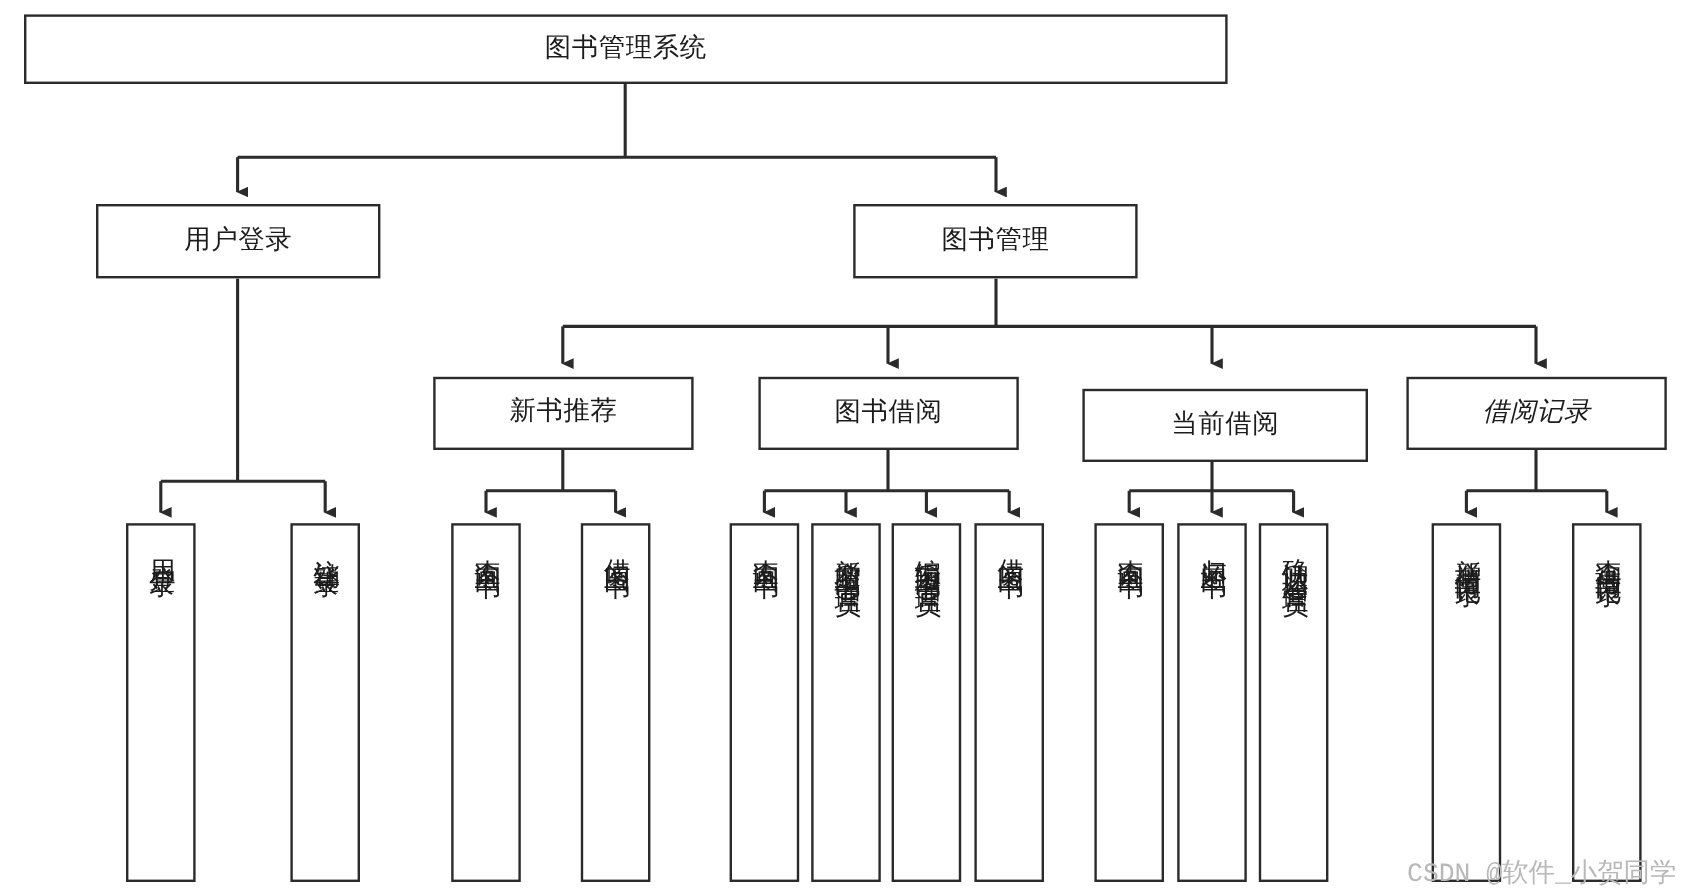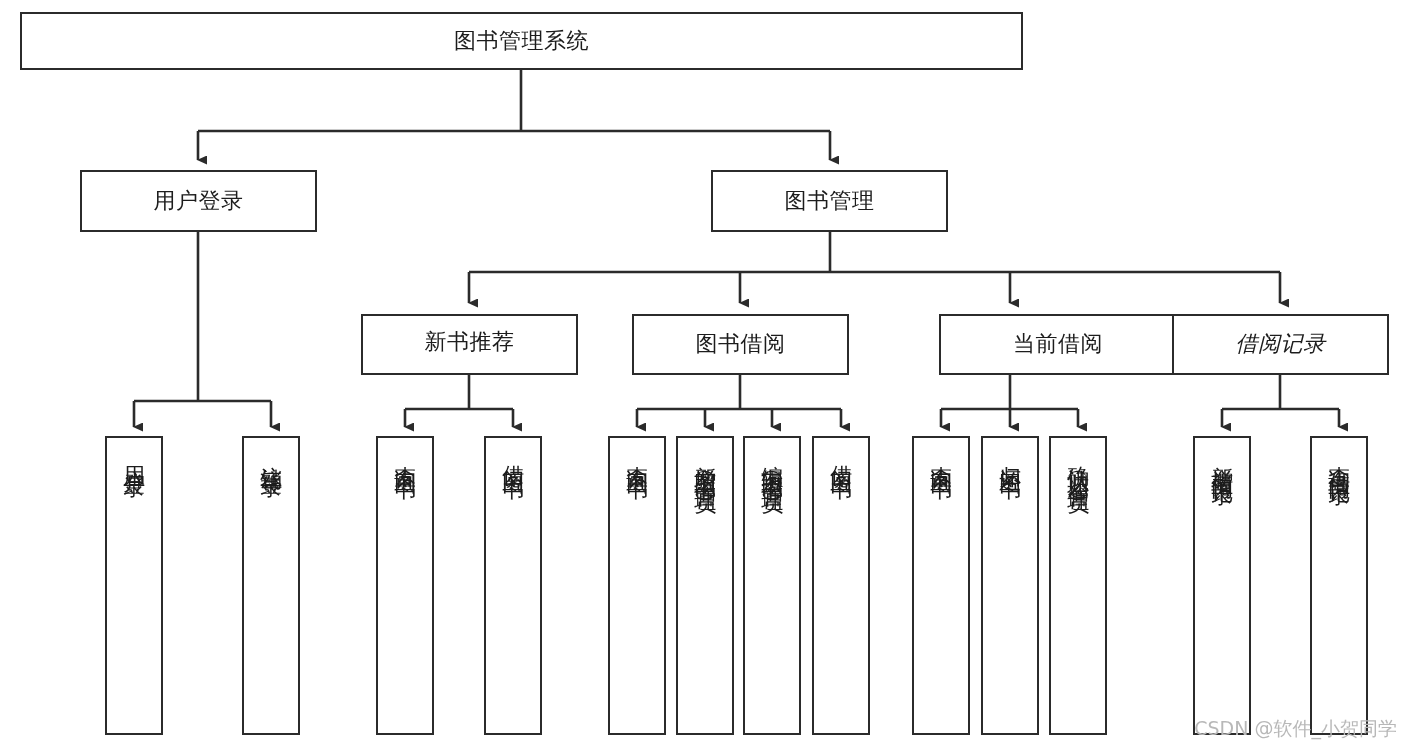--- a/index.html
+++ b/index.html
@@ -53,24 +53,25 @@
     text-orientation: upright;
     letter-spacing: 4px;
     font-size: 22px;
     white-space: nowrap;
   }
   .watermark {
     position: absolute;
     right: 8px;
     bottom: 5px;
     color: #b8b8b8;
-    font-size: 19px;
+    font-size: 22px;
     z-index: 9;
     user-select: none;
     white-space: nowrap;
+    font-family: Liberation Mono, monospace;
   }
 </style>
 </head>
 <body>
 
 <div id="canvas">
 
   <svg id="edges" viewBox="0 0 1405 747" xmlns="http://www.w3.org/2000/svg">
     <defs>
       <marker id="arrow" markerWidth="9" markerHeight="10" refX="4.5" refY="9" orient="auto" markerUnits="userSpaceOnUse">
@@ -134,21 +135,21 @@
   </div>
 
   <div class="node horizontal" style="left:361px; top:314px; width:217px; height:61px;font-family:Liberation Mono, monospace;">
     <span class="node-label">新书推荐</span>
   </div>
 
   <div class="node horizontal" style="left:632px; top:314px; width:217px; height:61px;">
     <span class="node-label">图书借阅</span>
   </div>
 
-  <div class="node horizontal" style="left:902px; top:314px; width:238px; height:61px;margin-left:37px;">
+  <div class="node horizontal" style="left:902px; top:324px; width:238px; height:61px;">
     <span class="node-label">当前借阅</span>
   </div>
 
   <div class="node horizontal" style="left:1172px; top:314px; width:217px; height:61px;font-style:italic;">
     <span class="node-label">借阅记录</span>
   </div>
 
   <div class="node vertical" style="left:105px; top:436px; width:58px; height:299px;">
     <span class="node-label">用户登录</span>
   </div>

